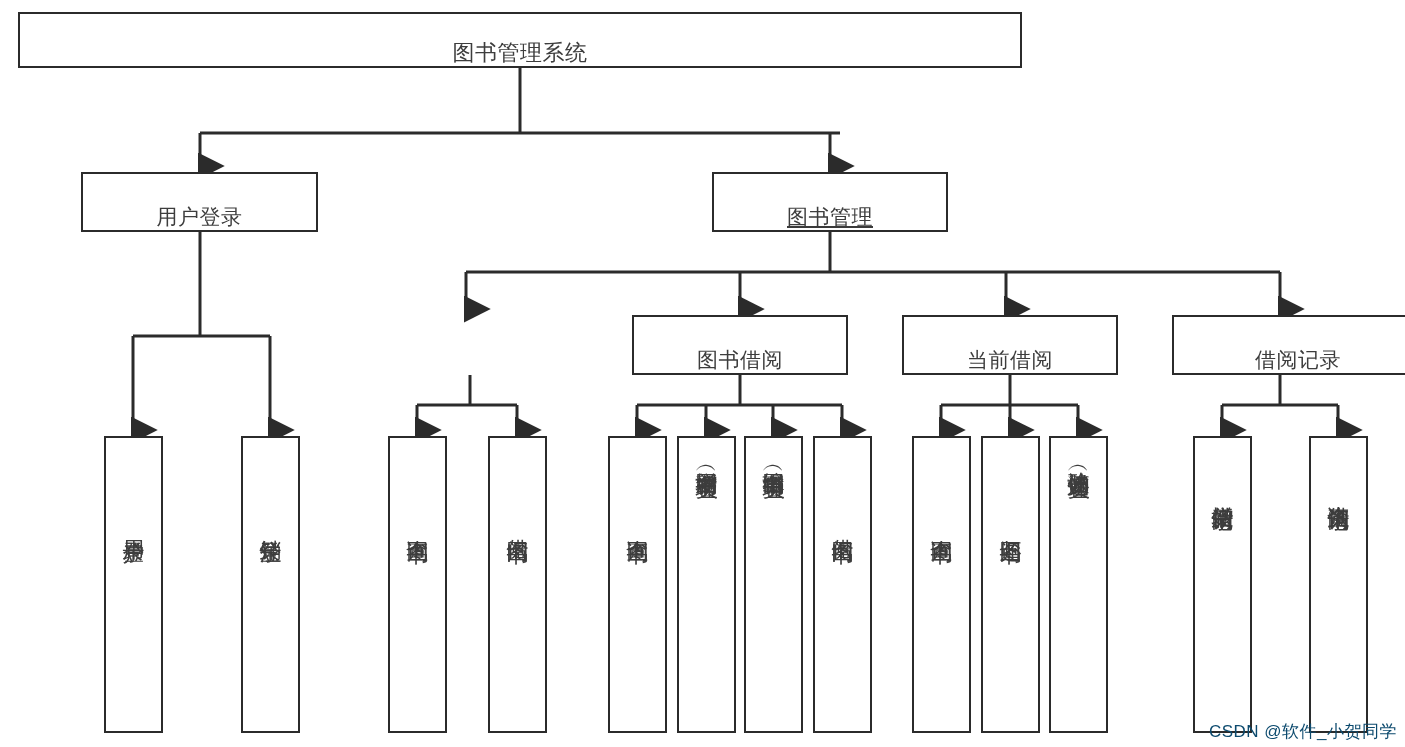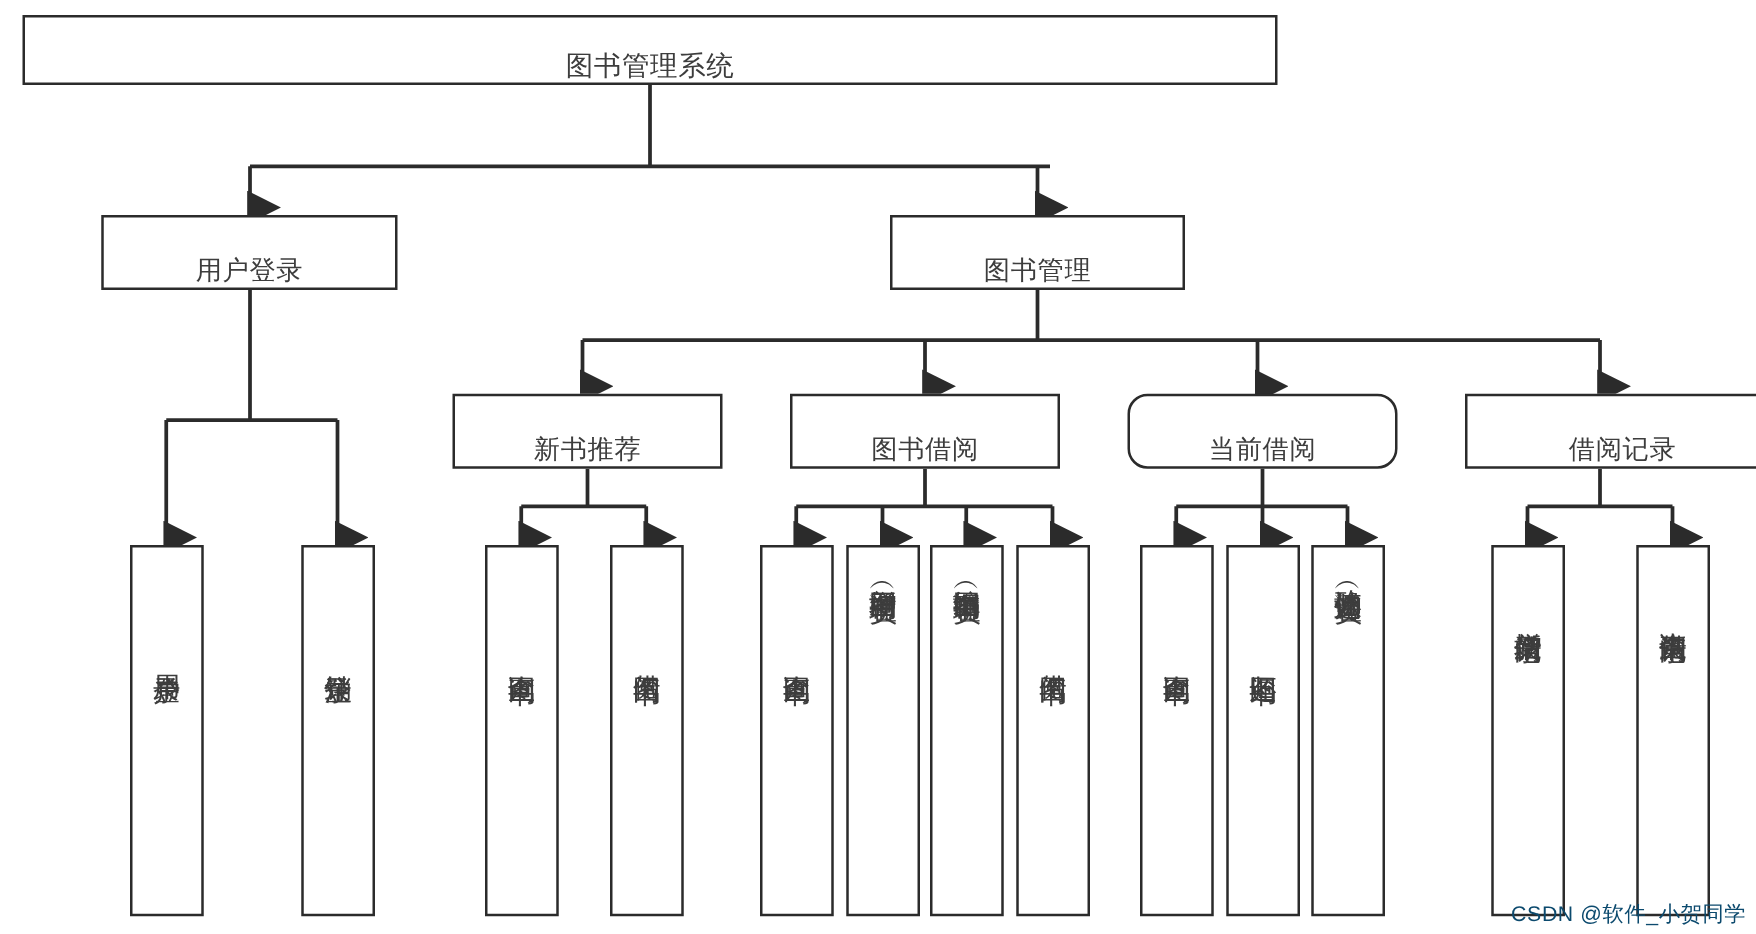--- a/index.html
+++ b/index.html
@@ -129,31 +129,28 @@
     </g>
   </svg>
 
   <div class="node root" style="left:18px; top:12px; width:1004px; height:56px;">
     <span class="label">图书管理系统</span>
   </div>
 
   <div class="node" style="left:81px; top:172px; width:237px; height:60px;">
     <span class="label">用户登录</span>
   </div>
-  <div class="node" style="left:712px; top:172px; width:236px; height:60px;">
+  <div class="node" style="left:712px; top:172px; width:236px; height:60px;text-decoration:underline;">
     <span class="label">图书管理</span>
   </div>
 
-  <div class="node" style="left:362px; top:315px; width:216px; height:60px;">
-    <span class="label">新书推荐</span>
-  </div>
   <div class="node" style="left:632px; top:315px; width:216px; height:60px;">
     <span class="label">图书借阅</span>
   </div>
-  <div class="node" style="left:902px; top:315px; width:216px; height:60px;border-radius:16px;">
+  <div class="node" style="left:902px; top:315px; width:216px; height:60px;">
     <span class="label">当前借阅</span>
   </div>
   <div class="node" style="left:1172px; top:315px; width:252px; height:60px;">
     <span class="label">借阅记录</span>
   </div>
 
   <div class="node vert mid" style="left:104px; top:436px; width:59px; height:297px;">
     <span class="label">用户登录</span>
   </div>
   <div class="node vert mid" style="left:241px; top:436px; width:59px; height:297px;">

